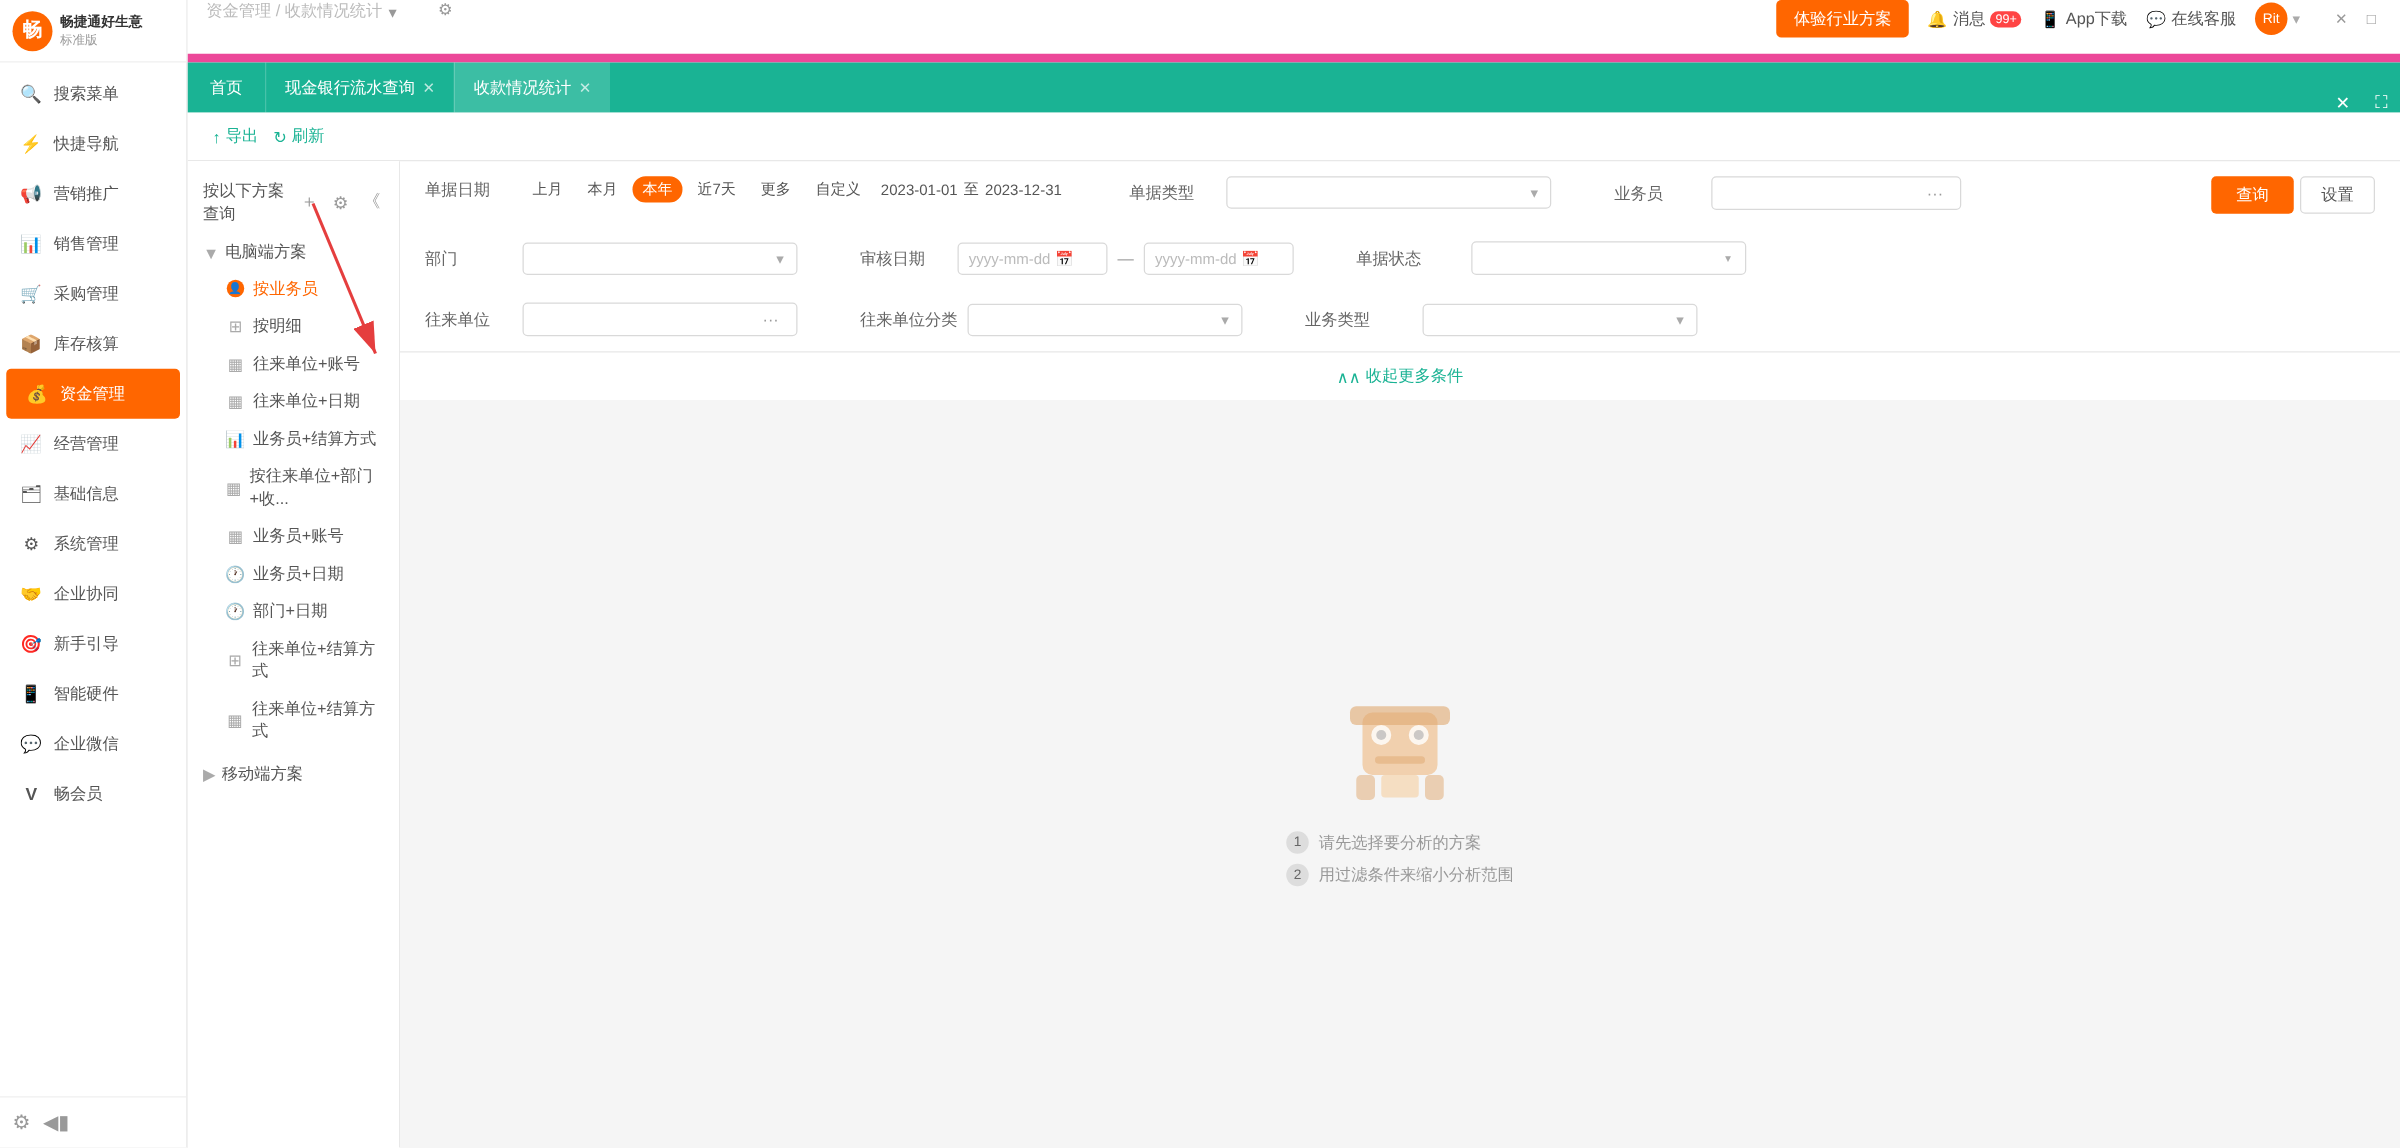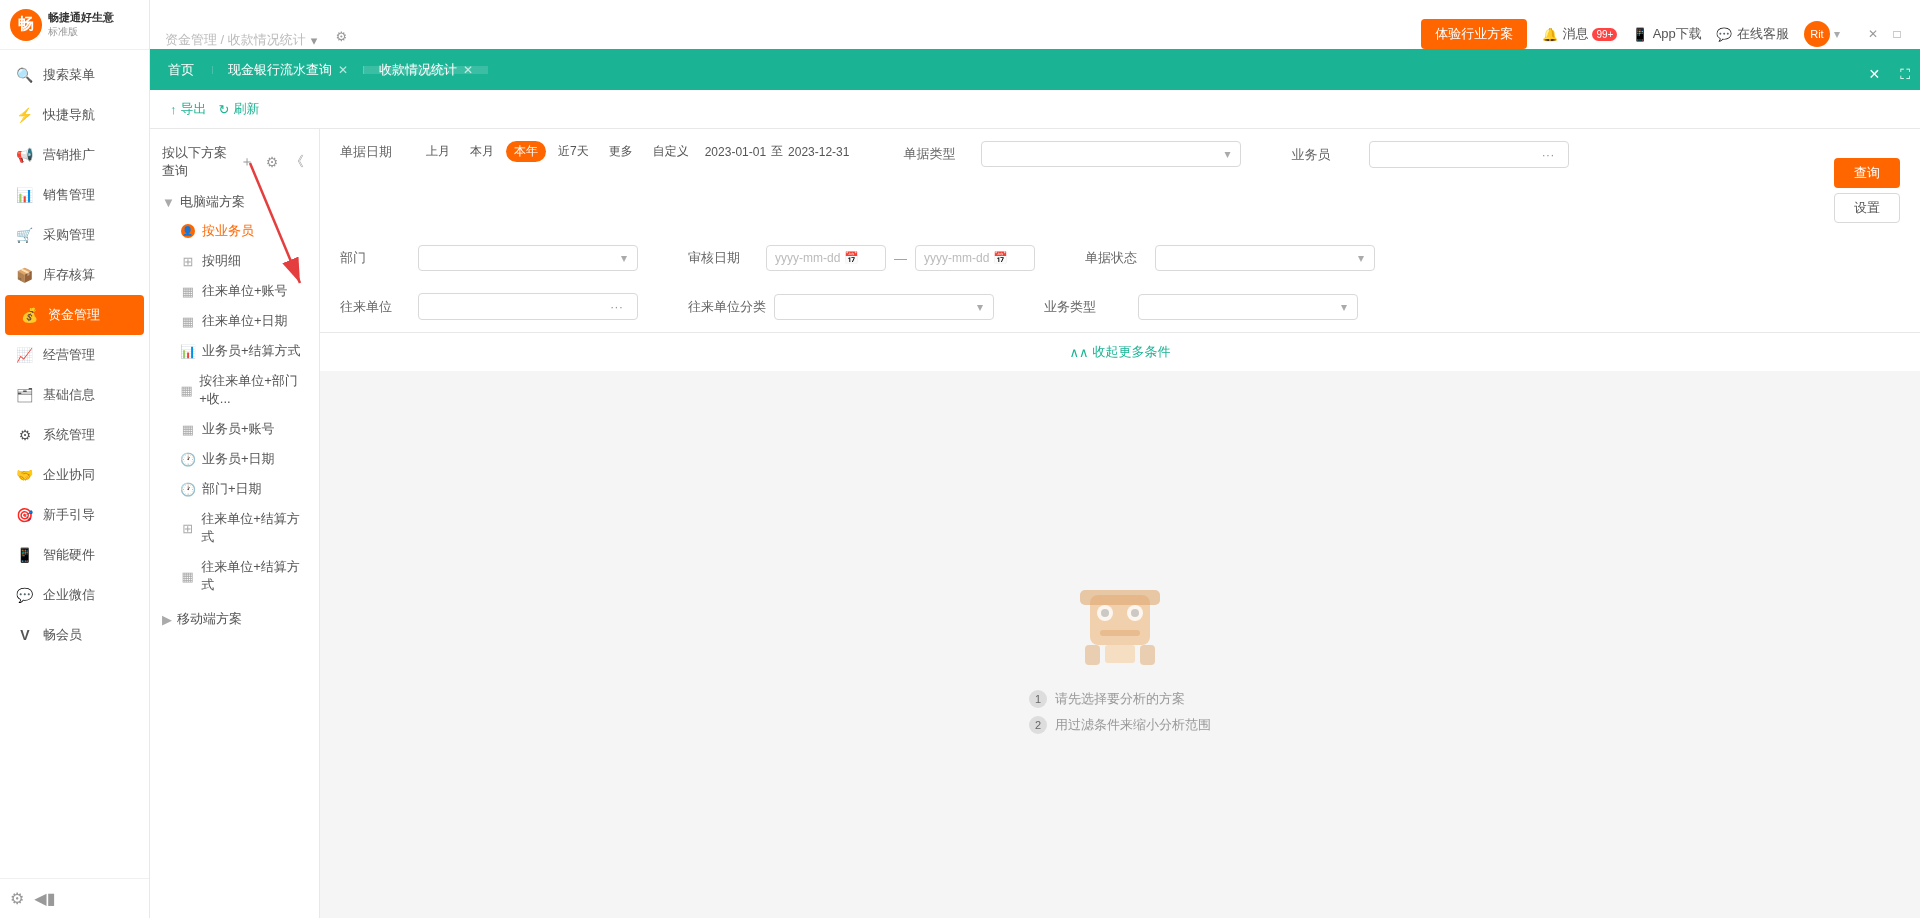--- a/index.html
+++ b/index.html
@@ -13,31 +13,31 @@
     .sidebar-nav-item { display: flex; align-items: center; padding: 10px 15px; cursor: pointer; color: #555; font-size: 13px; }
     .sidebar-nav-item.active { background: #ff6600; color: #fff; border-radius: 4px; margin: 0 5px; }
     .sidebar-nav-icon { width: 20px; height: 20px; margin-right: 8px; display: flex; align-items: center; justify-content: center; font-size: 14px; }
     .sidebar-footer { padding: 10px; display: flex; gap: 10px; border-top: 1px solid #f0f0f0; }
     .sidebar-footer-btn { color: #999; cursor: pointer; font-size: 16px; }
 
     
     .main { flex: 1; display: flex; flex-direction: column; overflow: hidden; }
 
     
-    .topbar { height: 50px; background: #fff; display: flex; align-items: flex-end; padding: 0 15px; border-bottom: 1px solid #ec4899; gap: 18px; }
+    .topbar { height: 50px; background: #fff; display: flex; align-items: flex-start; padding: 0 15px; border-bottom: 7px solid #ec4899; gap: 33px; }
     .topbar-breadcrumb { display: flex; align-items: center; gap: 5px; color: #999; font-size: 13px; }
     .topbar-actions { margin-left: auto; display: flex; align-items: center; gap: 15px; }
     .topbar-btn { background: #ff6600; color: white; border: none; padding: 6px 14px; border-radius: 4px; cursor: pointer; font-size: 13px; }
     .topbar-icon-btn { color: #555; cursor: pointer; font-size: 13px; display: flex; align-items: center; gap: 4px; }
     .notification-badge { background: #ff4444; color: white; border-radius: 10px; font-size: 10px; padding: 1px 4px; }
     .window-controls { display: flex; gap: 8px; margin-left: 10px; }
     .window-ctrl { width: 16px; height: 16px; border-radius: 3px; cursor: pointer; display: flex; align-items: center; justify-content: center; color: #999; font-size: 12px; }
 
     
-    .tabbar { height: 40px; background: #1ab394; display: flex; align-items: flex-start; padding: 16px 0; }
+    .tabbar { height: 40px; background: #1ab394; display: flex; align-items: flex-end; padding: 0 0; }
     .tab-home { padding: 0 18px; color: #fff; cursor: pointer; font-size: 13px; height: 100%; display: flex; align-items: center; }
     .tab-item { padding: 0 15px; color: #fff; cursor: pointer; font-size: 13px; height: 100%; display: flex; align-items: center; gap: 6px; border-left: 1px solid rgba(255,255,255,0.2); }
     .tab-item.active { background: rgba(255,255,255,0.15); }
     .tab-close { font-size: 12px; opacity: 0.7; }
     .tab-spacer { flex: 1; }
     .tab-window-ctrl { color: #fff; padding: 0 10px; cursor: pointer; font-size: 14px; display: flex; align-items: center; }
 
     
     .content { flex: 1; display: flex; flex-direction: column; overflow: hidden; }
 
@@ -347,21 +347,21 @@
                 <span class="chevron">▾</span>
               </div>
             </div>
             <div style="display:flex;align-items:center;gap:8px;margin-left:30px;">
               <span class="filter-label">业务员</span>
               <div class="filter-select" style="min-width:200px;">
                 <span></span>
                 <span style="color:#999;cursor:pointer;margin: 0 4px;">···</span>
               </div>
             </div>
-            <div style="display:flex;flex-direction:column;gap:5px;margin-left:auto;margin-top:17px;">
+            <div style="display:flex;flex-direction:row;gap:5px;margin-left:auto;">
               <button class="query-btn">查询</button>
               <button class="set-btn">设置</button>
             </div>
           </div>
 
           <div class="filter-row" style="padding: 10px 20px 0 20px; align-items:center;">
             <div style="display:flex;align-items:center;gap:8px;">
               <span class="filter-label">部门</span>
               <div class="filter-select" style="min-width:220px;">
                 <span></span>
@@ -373,21 +373,21 @@
               <div class="filter-date-input">
                 <span style="color:#bbb;">yyyy-mm-dd</span>
                 <span class="calendar-icon">📅</span>
               </div>
               <span class="filter-dash">—</span>
               <div class="filter-date-input">
                 <span style="color:#bbb;">yyyy-mm-dd</span>
                 <span class="calendar-icon">📅</span>
               </div>
             </div>
-            <div style="display:flex;align-items:center;gap:0;margin-left:30px;">
+            <div style="display:flex;align-items:center;gap:22px;margin-left:30px;font-family:Liberation Mono, monospace;">
               <span class="filter-label">单据状态</span>
               <div class="filter-select" style="min-width:220px;">
                 <span></span>
                 <span class="chevron">▾</span>
               </div>
             </div>
           </div>
 
           <div class="filter-row" style="padding: 10px 20px 12px 20px; align-items:center;">
             <div style="display:flex;align-items:center;gap:8px;">

